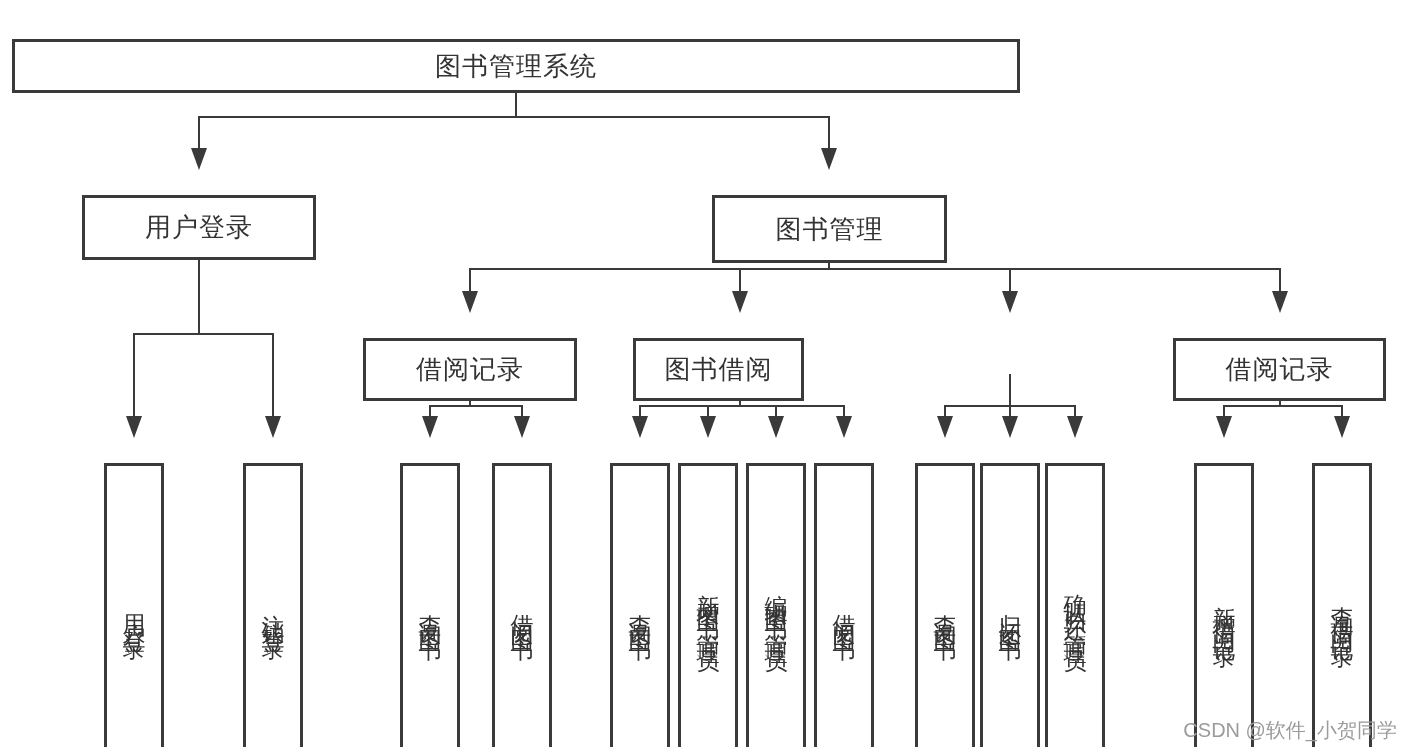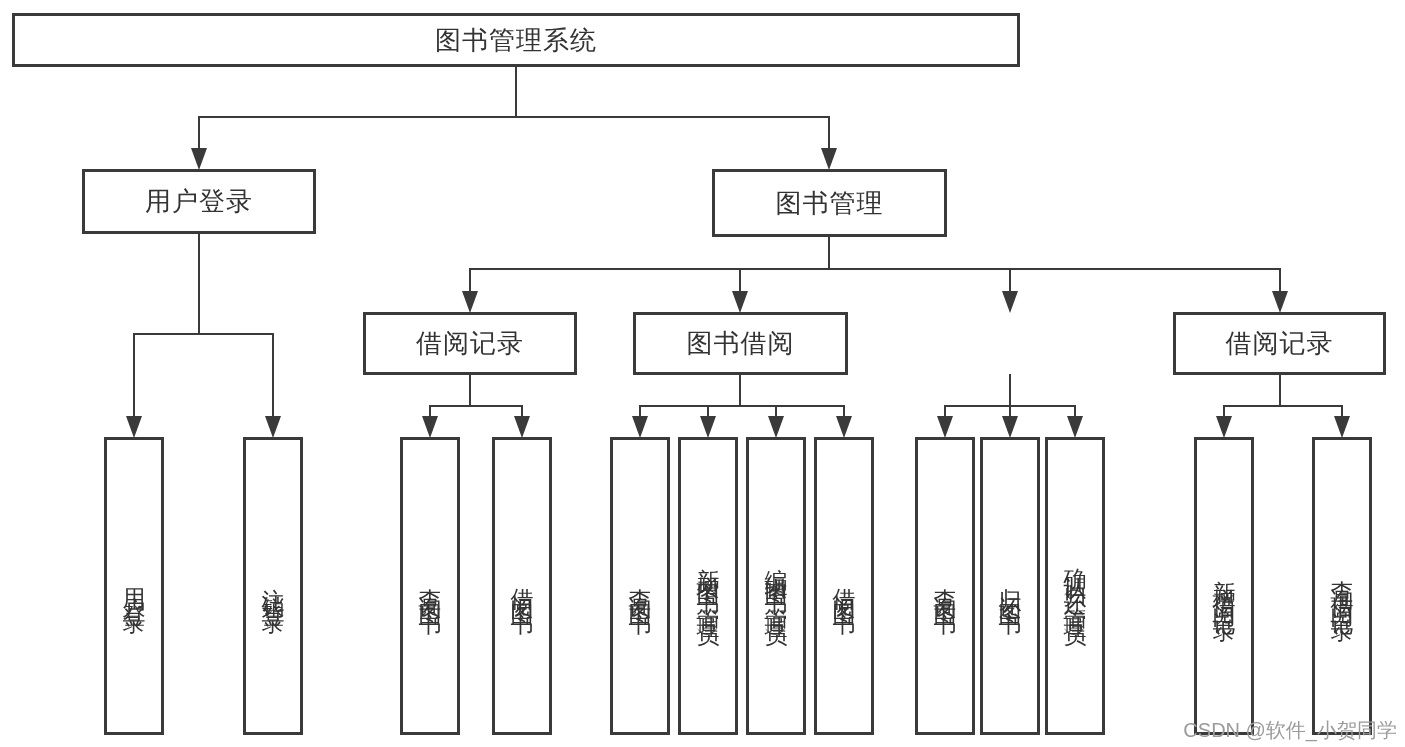--- a/index.html
+++ b/index.html
@@ -17,20 +17,21 @@
   }
   .box {
     position: absolute;
     box-sizing: border-box;
     border: 3px solid #3a3a3a;
     background: #ffffff;
     display: flex;
     align-items: center;
     justify-content: center;
     color: #333333;
+    margin-top: 26px;
   }
   .hbox { font-size: 26px; letter-spacing: 1px; }
   .leaf {
     width: 60px;
     height: 298px;
     top: 437px;
   }
   .leaf span {
     writing-mode: vertical-lr;
     text-orientation: mixed;
@@ -133,21 +134,21 @@
   <div class="box hbox" style="left:82px;top:169px;width:234px;height:65px">
     <span>用户登录</span>
   </div>
   <div class="box hbox" style="left:712px;top:169px;width:235px;height:68px">
     <span>图书管理</span>
   </div>
 
   <div class="box hbox" style="left:363px;top:312px;width:214px;height:63px">
     <span>借阅记录</span>
   </div>
-  <div class="box hbox" style="left:633px;top:312px;width:215px;height:63px">
+  <div class="box hbox" style="left:633px;top:312px;width:171px;height:63px">
     <span>图书借阅</span>
   </div>
   <div class="box hbox" style="left:1173px;top:312px;width:213px;height:63px">
     <span>借阅记录</span>
   </div>
 
   <div class="box leaf" style="left:104px">
     <span>用户登录</span>
   </div>
   <div class="box leaf" style="left:243px">

